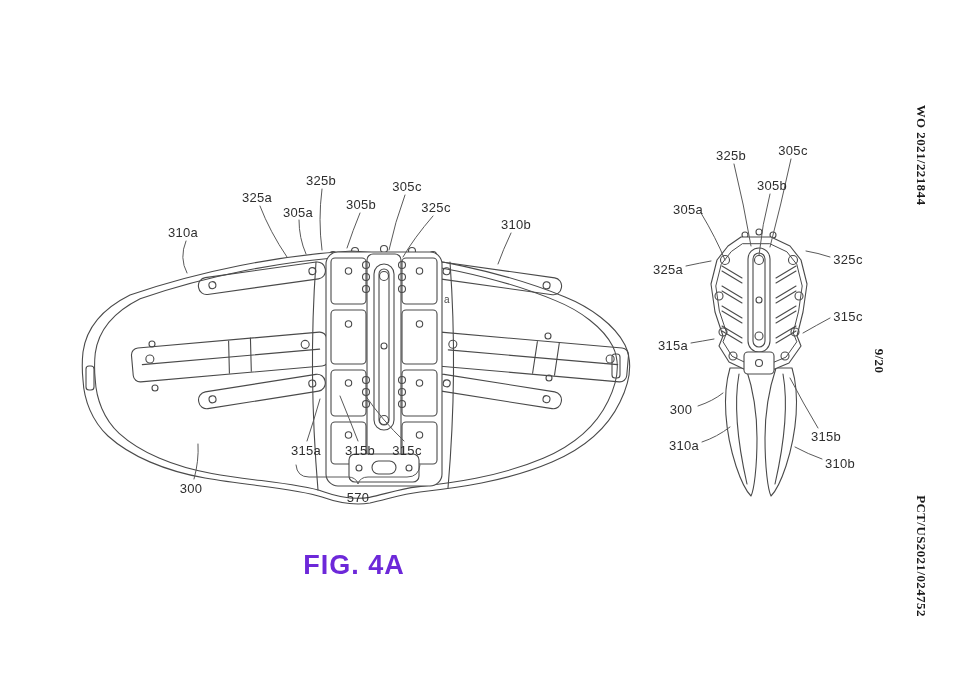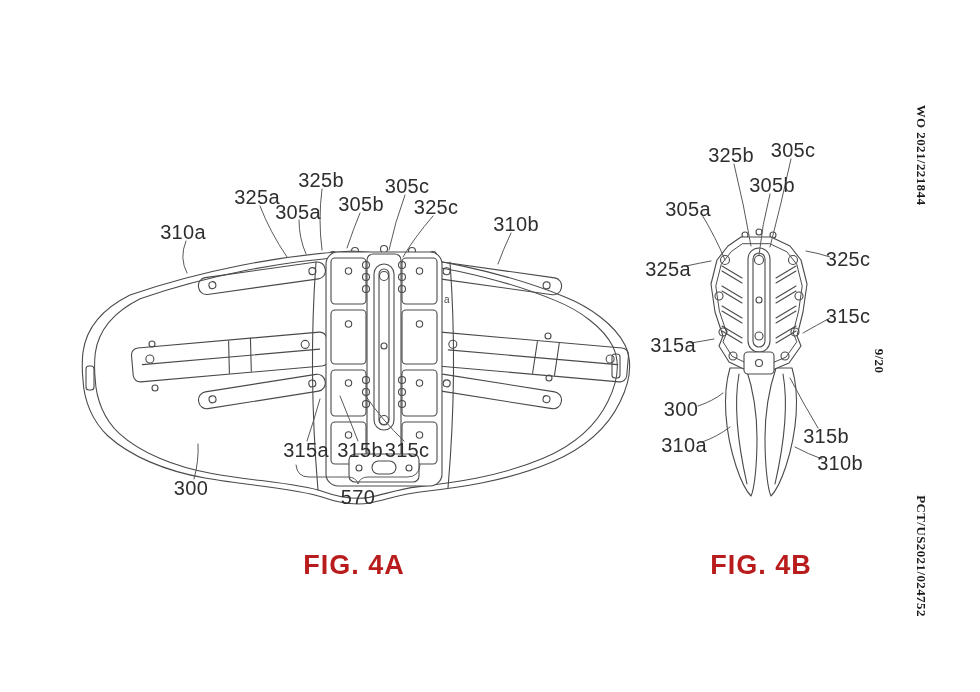--- a/index.html
+++ b/index.html
@@ -1,23 +1,23 @@
 <!DOCTYPE html>
 <html><head>
 <meta charset="utf-8">
 <style>
   html,body{margin:0;padding:0;background:#e8e8e8;}
   #page{position:relative;width:980px;height:692px;background:#ffffff;overflow:hidden;
         font-family:"Liberation Sans",sans-serif;}
   #art{position:absolute;left:0;top:0;}
   .ref{position:absolute;transform:translate(-50%,-50%);font-family:"Liberation Sans",sans-serif;
-       font-size:20px;color:#2e2e2e;white-space:nowrap;letter-spacing:.3px;}
+       font-size:13px;color:#2e2e2e;white-space:nowrap;letter-spacing:.3px;}
   .ref.small{font-size:10px;color:#4a4a4a;}
   .fig-caption{position:absolute;transform:translate(-50%,-50%);font-family:"Liberation Sans",sans-serif;
-       font-size:27px;font-weight:600;color:#b91c1c;letter-spacing:1px;white-space:nowrap;text-align:center;}
+       font-size:27px;font-weight:600;color:#6d28d9;letter-spacing:1px;white-space:nowrap;text-align:center;}
   .vtext{position:absolute;transform:translate(-50%,-50%) rotate(90deg);
        font-family:"Liberation Serif",serif;font-weight:bold;color:#1a1a1a;
        font-size:13px;letter-spacing:.4px;white-space:nowrap;}
 </style>
 </head>
 <body>
 
 <div id="page">
 
   <svg id="art" width="980" height="692" viewBox="0 0 980 692" fill="none" stroke="#4a4a4a" stroke-width="1.1" stroke-linecap="round" stroke-linejoin="round">
@@ -250,19 +250,18 @@
   <span class="ref" style="left:772px;top:185px">305b</span>
   <span class="ref" style="left:688px;top:209px">305a</span>
   <span class="ref" style="left:668px;top:269px">325a</span>
   <span class="ref" style="left:848px;top:259px">325c</span>
   <span class="ref" style="left:848px;top:316px">315c</span>
   <span class="ref" style="left:673px;top:345px">315a</span>
   <span class="ref" style="left:681px;top:409px">300</span>
   <span class="ref" style="left:684px;top:445px">310a</span>
   <span class="ref" style="left:826px;top:436px">315b</span>
   <span class="ref" style="left:840px;top:463px">310b</span>
-  <span class="fig-caption" style="left:761px;top:565px">FIG. 4B</span>
 
   <span class="vtext" style="left:921px;top:155px">WO 2021/221844</span>
   <span class="vtext" style="left:879px;top:361px">9/20</span>
   <span class="vtext" style="left:921px;top:556px">PCT/US2021/024752</span>
 
 </div>
 
 </body></html>

